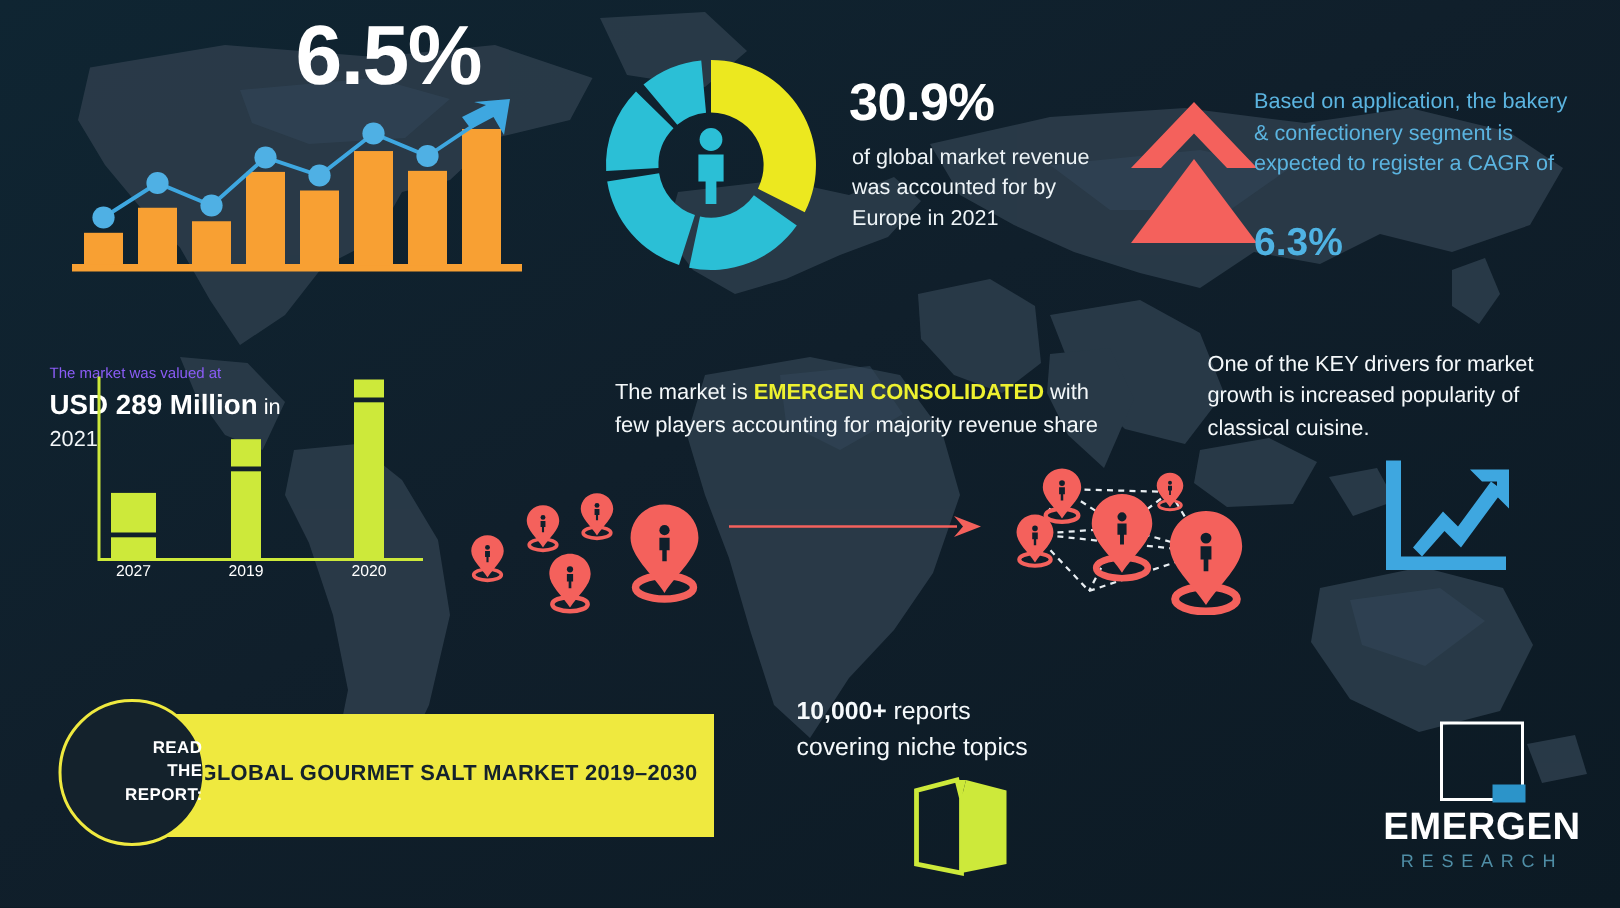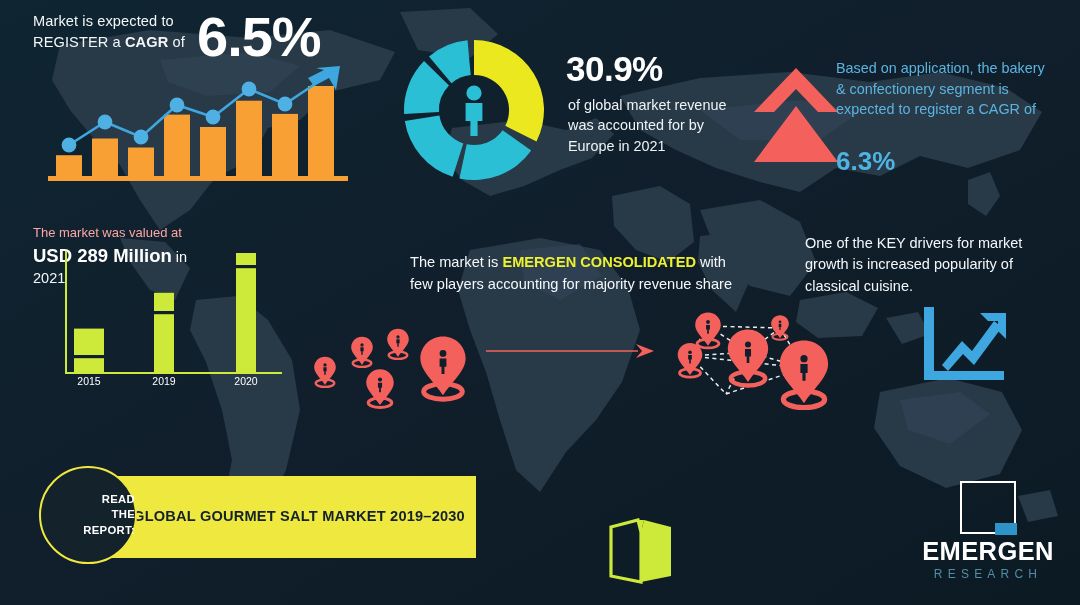--- a/index.html
+++ b/index.html
@@ -38,21 +38,21 @@
 
   
   #tri { left:752px; top:62px; width:88px; height:108px; }
 
   
   #bakery { left:836px; top:58px; width:212px; font-size:14.4px; line-height:1.44; color:#5bb4e0;}
   #bakery-num { left:836px; top:146px; font-size:26px; font-weight:bold; color:#4fb3e3; }
 
   
   #usd { left:33px; top:223px; width:260px; }
-  #usd .u1 { font-size:13px; line-height:1.5; color:#fca5a5; }
+  #usd .u1 { font-size:10px; line-height:1.5; color:#8b5cf6;margin-top:19px; }
   #usd .u2 { font-size:18.5px; font-weight:bold; color:#ffffff; line-height:1.45; }
   #usd .u2 span { font-weight:normal; font-size:14.5px;}
   #usd .u3 { font-size:14.5px; color:#f3f7f9; line-height:1.3;}
 
   
   #greenchart { left:60px; top:245px; width:230px; height:150px; }
   .gc-label { position:absolute; font-size:10.5px; color:#ffffff; text-align:center; width:46px;}
 
   
   #consol { left:410px; top:252px; width:330px; font-size:14.6px; line-height:1.5; color:#f4f8fa;}
@@ -164,26 +164,20 @@
       </g>
       <g fill="#33475a" opacity="0.55">
         <path d="M160 60 L250 52 L300 66 L270 92 L206 96 L168 82 Z"></path>
         <path d="M520 250 L580 244 L602 276 L560 300 L524 282 Z"></path>
         <path d="M700 110 L800 100 L860 112 L820 140 L740 140 Z"></path>
         <path d="M900 400 L960 392 L990 414 L950 444 L908 430 Z"></path>
       </g>
     </svg>
   </div>
 
-  <div class="vg" id="headline">
-    <div class="l1"><span>Market is expected to</span></div>
-    <div class="l1">
-      <span>REGISTER a </span><b>CAGR</b><span> of</span>
-    </div>
-  </div>
   <div class="vg" id="bigcagr">6.5%</div>
 
   <div class="vg" id="orangechart">
     <svg viewBox="0 0 300 125" width="300" height="125">
 
       <rect x="0" y="116" width="300" height="5" fill="#f8a033"></rect>
 
       <g fill="#f8a033">
         <rect x="8" y="95.2" width="26" height="21"></rect>
         <rect x="44" y="78.5" width="26" height="38"></rect>
@@ -256,21 +250,21 @@
 
       <rect x="14" y="83.6" width="30" height="44.4" fill="#cde93a"></rect>
       <rect x="14" y="110" width="30" height="3.2" fill="#101f2b"></rect>
 
       <rect x="94" y="47.8" width="20" height="80.2" fill="#cde93a"></rect>
       <rect x="94" y="66" width="20" height="3.2" fill="#101f2b"></rect>
 
       <rect x="176" y="8" width="20" height="120" fill="#cde93a"></rect>
       <rect x="176" y="20" width="20" height="3.2" fill="#101f2b"></rect>
     </svg>
-    <div class="gc-label" style="left:6px; top:130px;">2015</div>
+    <div class="gc-label" style="left:6px; top:130px;">2027</div>
     <div class="gc-label" style="left:81px; top:130px;">2019</div>
     <div class="gc-label" style="left:163px; top:130px;">2020</div>
   </div>
 
   <div class="vg" id="consol">
     <span>The market is </span><span class="hl">EMERGEN CONSOLIDATED</span><span> with few players accounting for majority revenue share</span>
   </div>
 
   <div class="vg" id="pinsL">
     <svg viewBox="0 0 180 98" width="180" height="98">
@@ -361,20 +355,24 @@
 
   <div id="banner">
     <div id="banner-title">GLOBAL GOURMET SALT MARKET 2019–2030</div>
   </div>
   <div id="readbtn">
     <span>READ</span>
     <span>THE</span>
     <span>REPORT:</span>
   </div>
 
+  <div class="vg" id="reports">
+    <b>10,000+</b><span> reports</span><br>
+    <span>covering niche topics</span>
+  </div>
   <div class="vg" id="book">
     <svg viewBox="0 0 66 72" width="66" height="72">
       <path d="M3 13 L30 6 L33 18 L33 68 L3 62 Z" fill="none" stroke="#cde93a" stroke-width="3.2"></path>
       <path d="M33 18 L36 6 L63 13 L63 62 L33 68 Z" fill="#cde93a"></path>
       <path d="M30 6 L33 18 L36 6 Z" fill="#cde93a"></path>
     </svg>
   </div>
 
   <div class="vg" id="logo">
     <div id="logo-sq">

